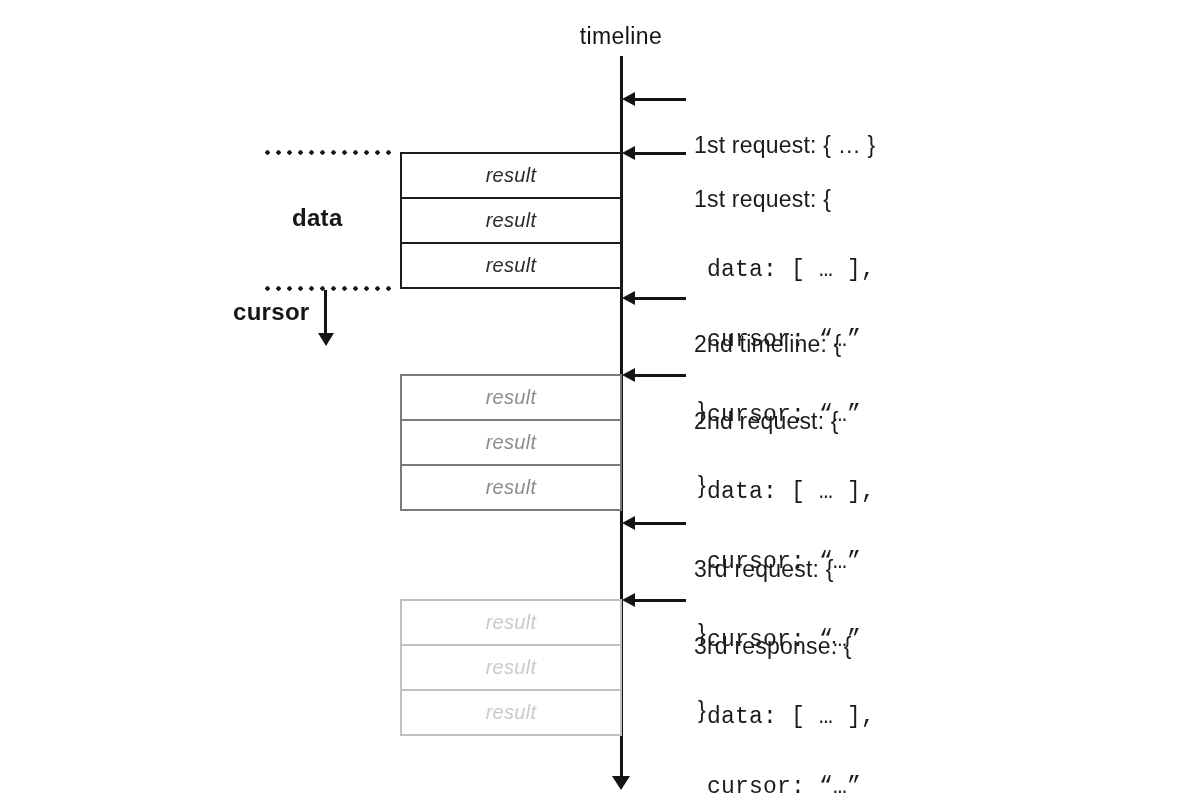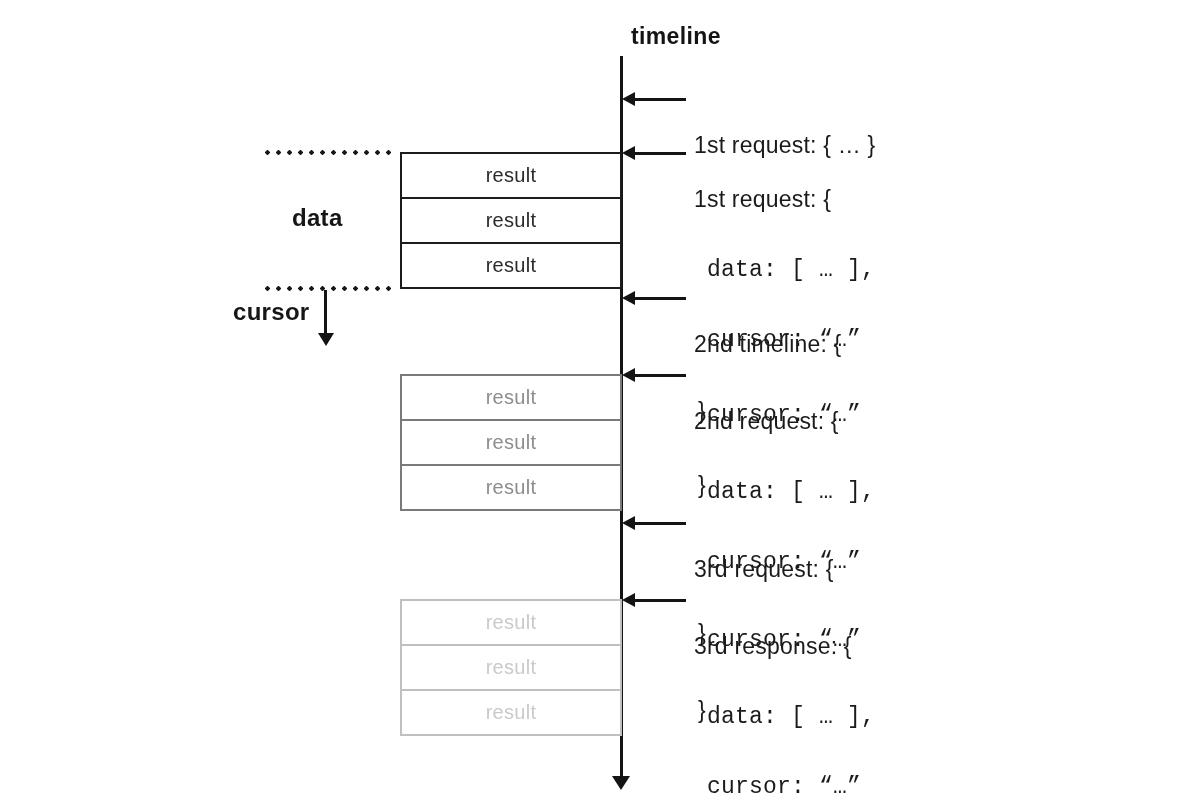--- a/index.html
+++ b/index.html
@@ -2,22 +2,22 @@
 <html><head>
 <meta charset="utf-8">
 <style>
   html,body { margin:0; padding:0; background:#ffffff; }
   .canvas {
     position:relative; width:1200px; height:806px; background:#ffffff;
     font-family:"Liberation Sans", sans-serif; color:#141414; overflow:hidden;
   }
   
   .timeline-label {
-    position:absolute; left:521px; top:23px; width:200px; text-align:right;
-    font-size:23px; font-weight:700; letter-spacing:0.4px; color:#141414;
+    position:absolute; left:521px; top:23px; width:200px; text-align:center;
+    font-size:23px; font-weight:400; letter-spacing:0.4px; color:#141414;
   }
   .timeline-line { position:absolute; left:620px; top:56px; width:3px; height:720px; background:#141414; }
   .timeline-arrowhead {
     position:absolute; left:612px; top:776px; width:0; height:0;
     border-left:9px solid transparent; border-right:9px solid transparent; border-top:14px solid #141414;
   }
   
   .dotted {
     position:absolute; left:262px; width:131px; height:5px;
     background-image: radial-gradient(circle, #161616 2px, rgba(0,0,0,0) 2.4px);
@@ -27,21 +27,21 @@
   .dotted.bottom { top:286px; }
   .side-label { position:absolute; font-size:24px; font-weight:600; letter-spacing:0.3px; color:#161616; }
   .data-label { left:292px; top:204px; }
   .cursor-label { left:233px; top:298px;text-align:center; }
   .cursor-arrow-line { position:absolute; left:324px; top:290px; width:2.5px; height:45px; background:#141414; }
   .cursor-arrowhead {
     position:absolute; left:317.5px; top:333px; width:0; height:0;
     border-left:8px solid transparent; border-right:8px solid transparent; border-top:13px solid #141414;
   }
   
-  .result-group { position:absolute; left:400px; width:222px; }
+  .result-group { position:absolute; left:400px; width:222px;font-style:italic; }
   .result-row {
     box-sizing:border-box; height:47px; display:flex; align-items:center; justify-content:center;
     font-size:20px; letter-spacing:0.3px; border:2px solid; background:#ffffff;
   }
   .result-row + .result-row { margin-top:-2px; }
   .g1 .result-row { border-color:#1c1c1c; color:#2b2b2b; }
   .g2 .result-row { border-color:#7a7a7a; color:#8d8d8d; }
   .g3 .result-row { border-color:#c0c0c0; color:#cacaca; }
   .group-1 { top:152px; }
   .group-2 { top:374px; }

